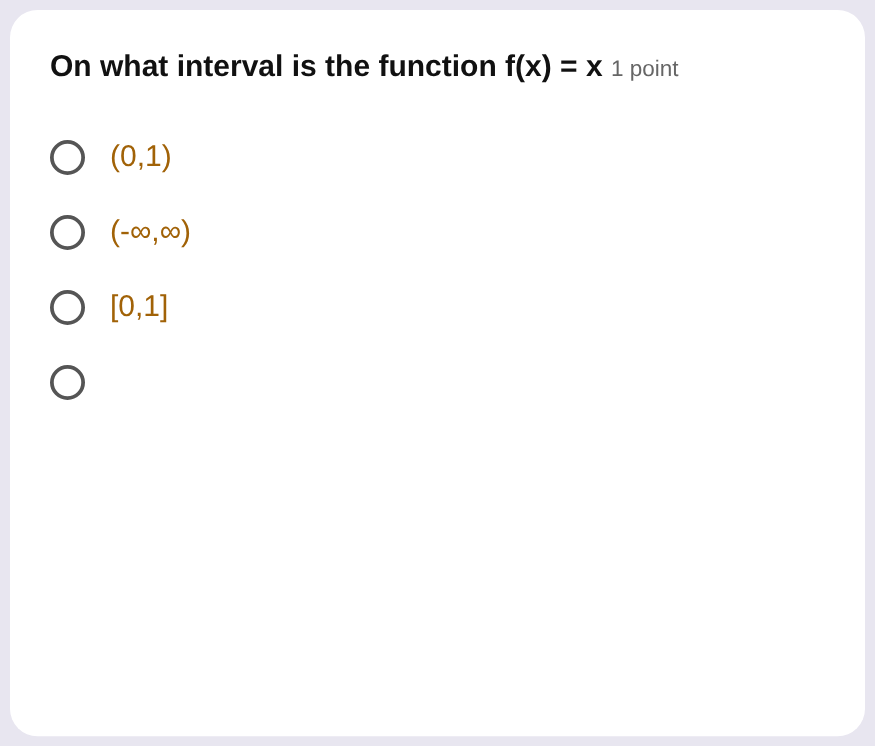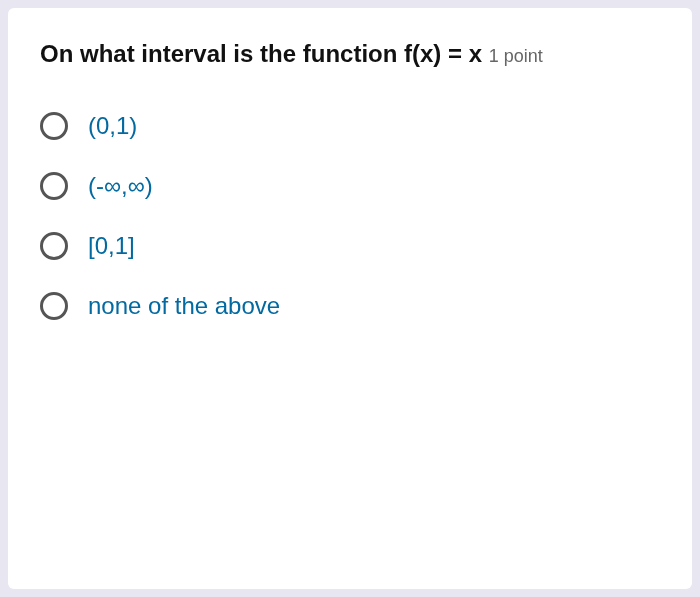--- a/index.html
+++ b/index.html
@@ -9,21 +9,21 @@
     }
     body {
       font-family: Arial, Helvetica, sans-serif;
       background: #e8e6f0;
       width: 700px;
       height: 597px;
       padding: 8px;
     }
     .card {
       background: #ffffff;
-      border-radius: 6px;
+      border-radius: 22px;
       padding: 28px 32px;
       height: 100%;
     }
     .question-header {
       display: flex;
       align-items: flex-start;
       gap: 12px;
     }
     .question-text {
       font-size: 24px;
@@ -55,21 +55,21 @@
     }
     .radio {
       width: 28px;
       height: 28px;
       border: 3px solid #555;
       border-radius: 50%;
       flex-shrink: 0;
     }
     .option-label {
       font-size: 24px;
-      color: #0369a1;
+      color: #a16207;
       text-align: center;
     }
   </style>
 </head>
 <body>
 
 <div class="card">
   <div class="question-header">
     <div class="question-text">
       <span>On what interval is the function f(x) = x</span>
@@ -85,16 +85,15 @@
     <div class="option">
       <div class="radio"></div>
       <span class="option-label">(-∞,∞)</span>
     </div>
     <div class="option">
       <div class="radio"></div>
       <span class="option-label">[0,1]</span>
     </div>
     <div class="option">
       <div class="radio"></div>
-      <span class="option-label">none of the above</span>
     </div>
   </div>
 </div>
 
 </body></html>

